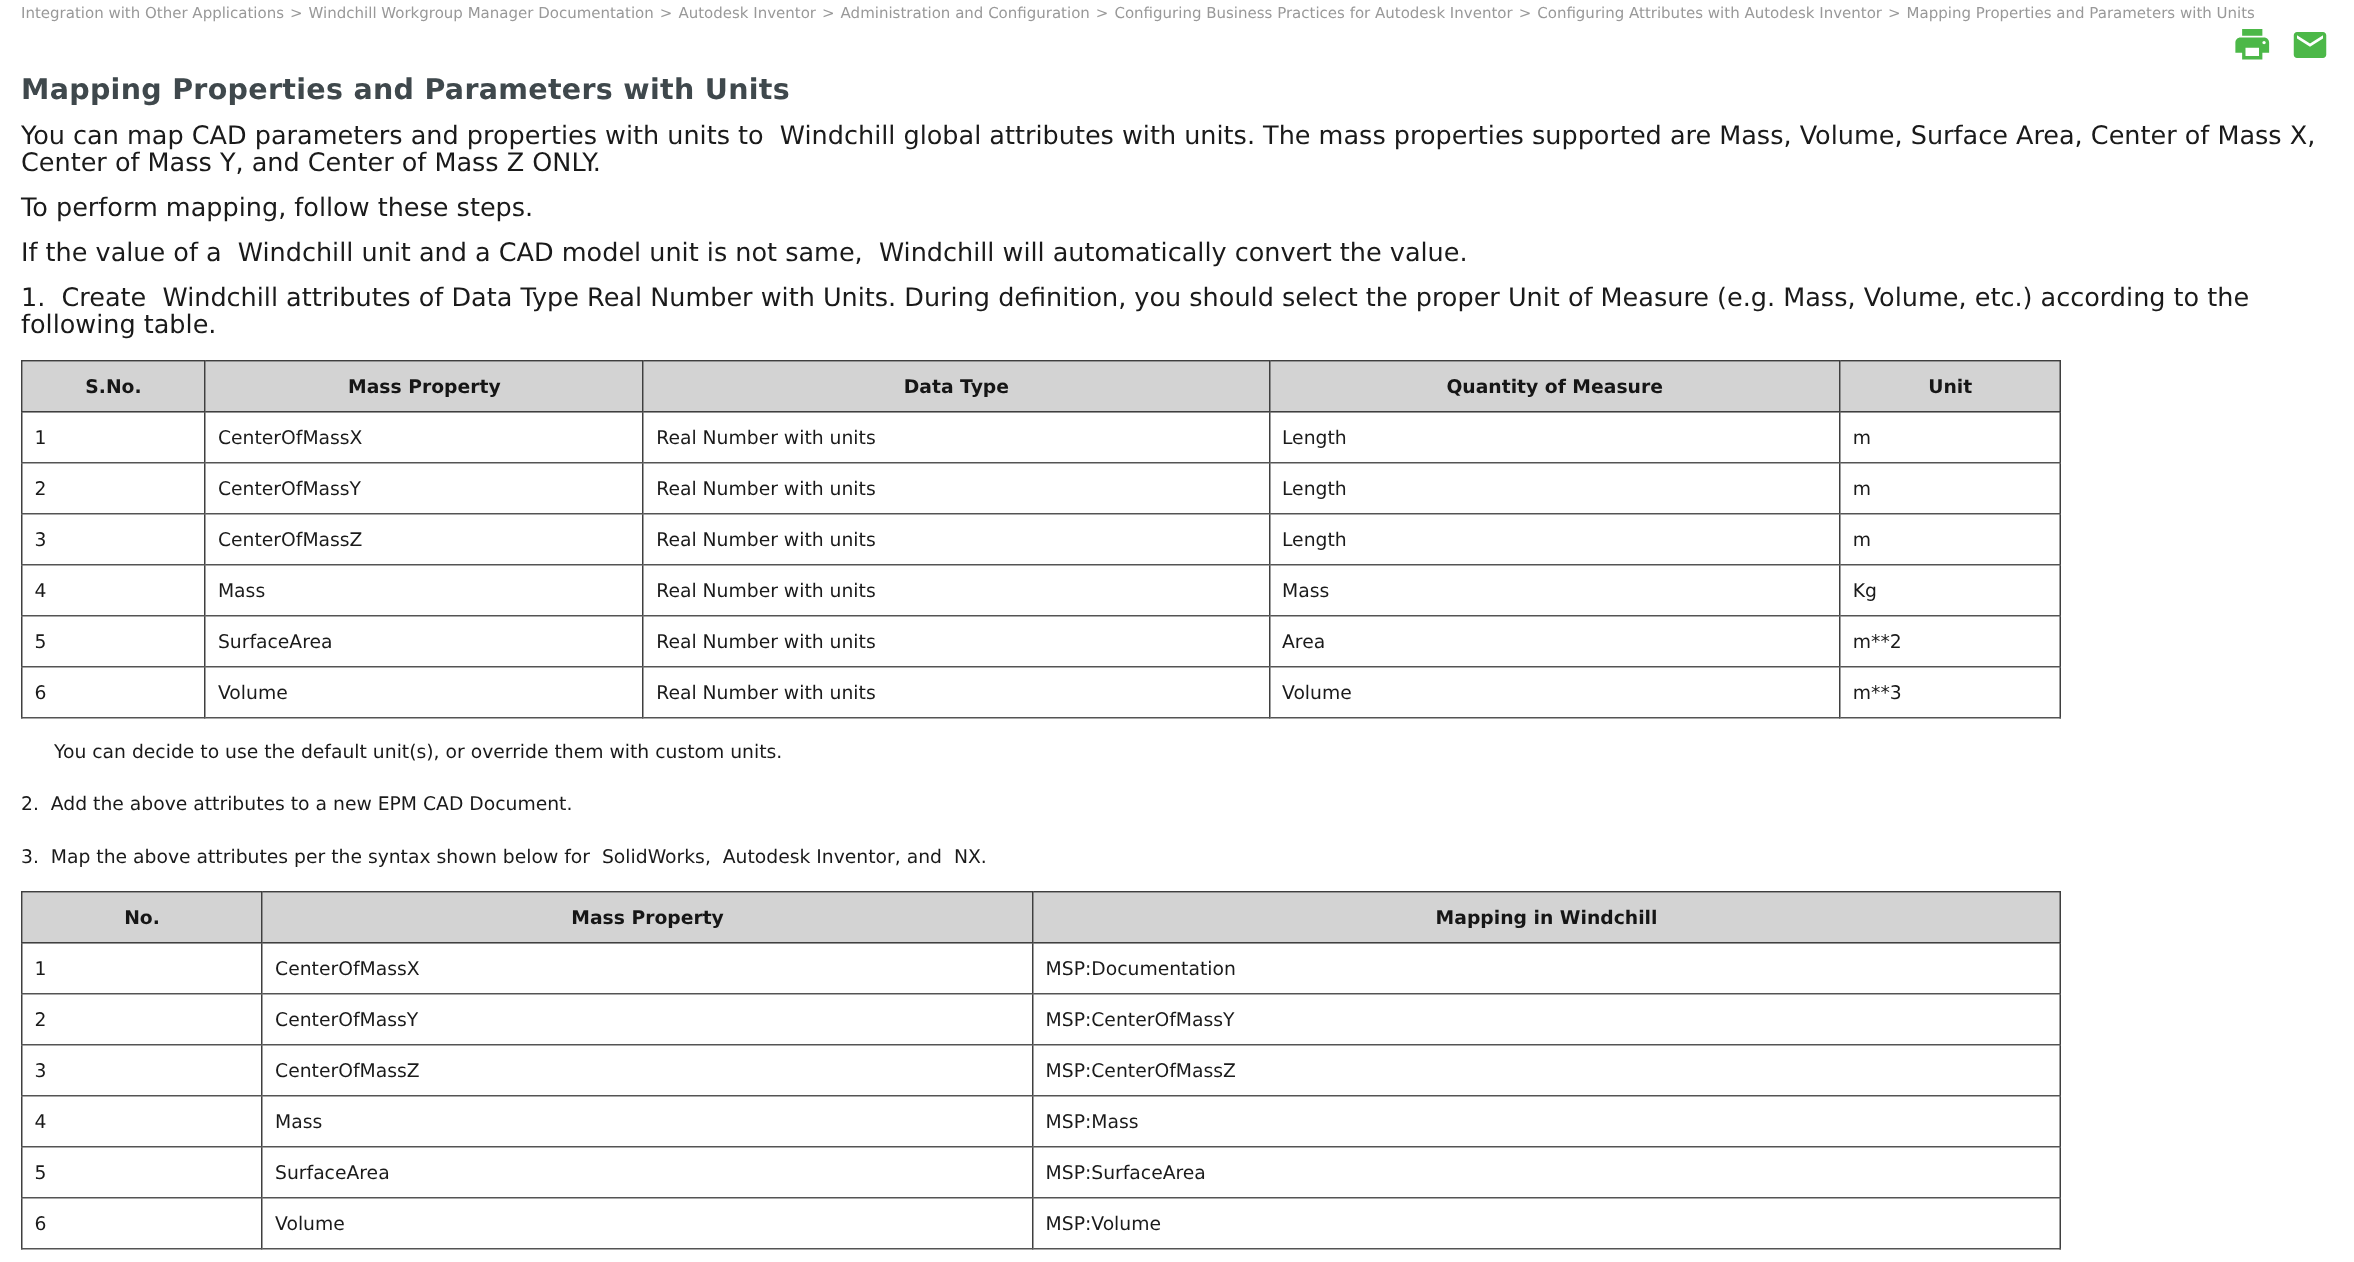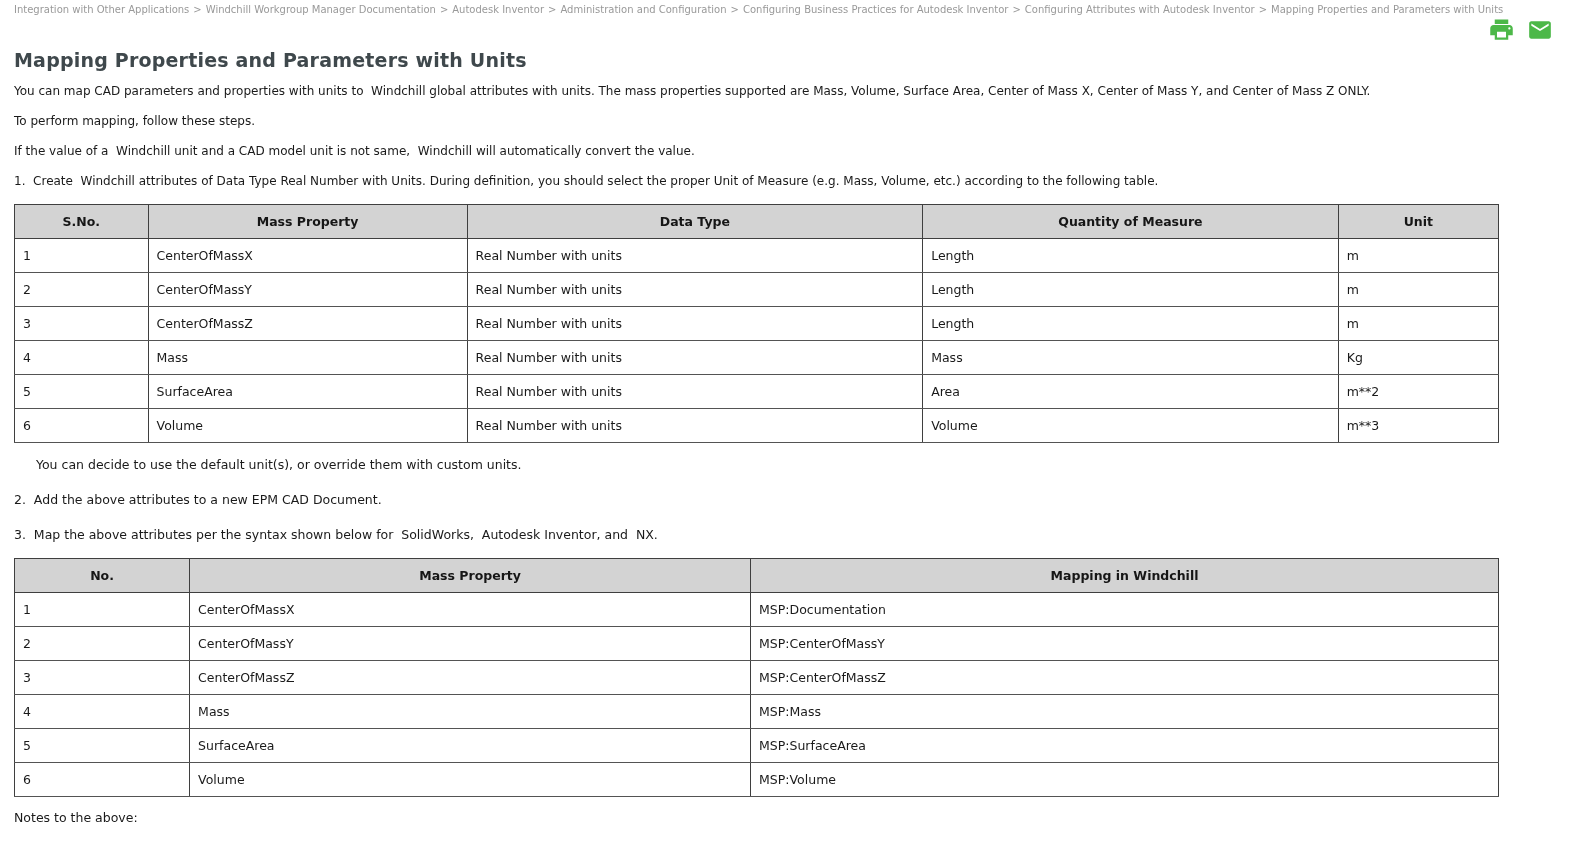--- a/index.html
+++ b/index.html
@@ -36,26 +36,26 @@
   .toolbar svg { display: block; cursor: pointer; }
   h1.page-title {
     margin: 33px 0 11px 0;
     font-size: 19px;
     font-weight: bold;
     color: #3f484c;
     letter-spacing: 0.2px;
   }
   .para {
     margin: 0 0 12px 0;
-    font-size: 12px;
+    font-size: 17px;
     line-height: 18px;
     white-space: pre-wrap;
   }
   table.doc-table {
-    width: 1485px;
+    width: 1360px;
     border-collapse: collapse;
     table-layout: fixed;
     margin: 14px 0 12px 0;
   }
   table.doc-table th {
     background: #d3d3d3;
     font-weight: bold;
     text-align: center;
     font-size: 12.5px;
     padding: 9px 6px;

